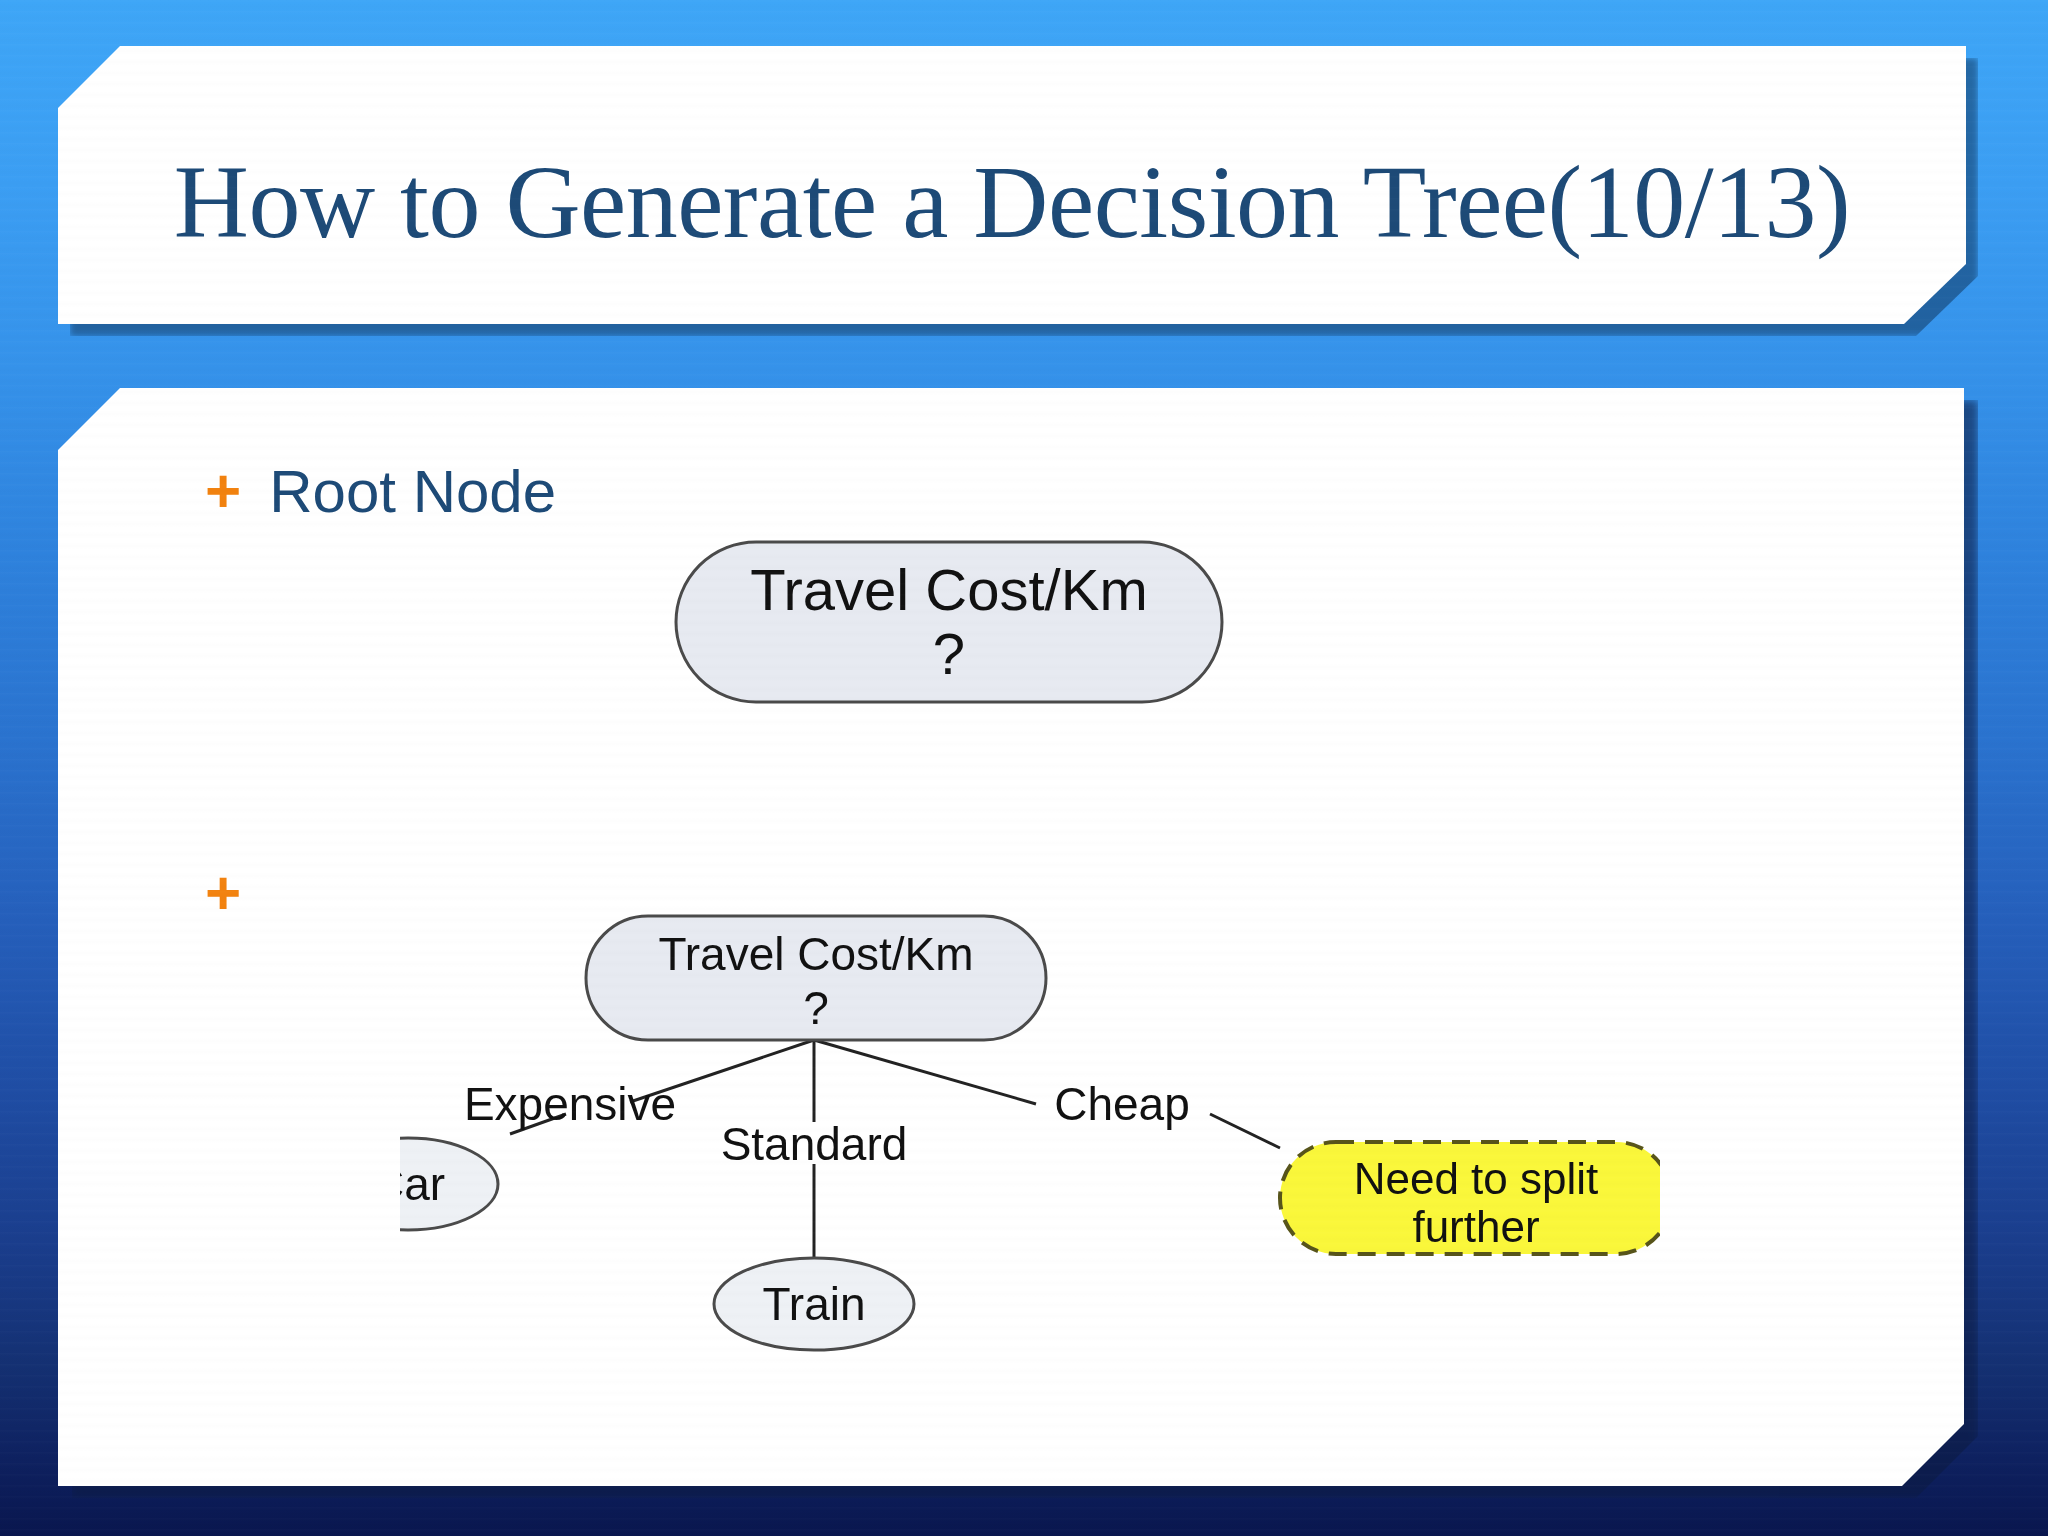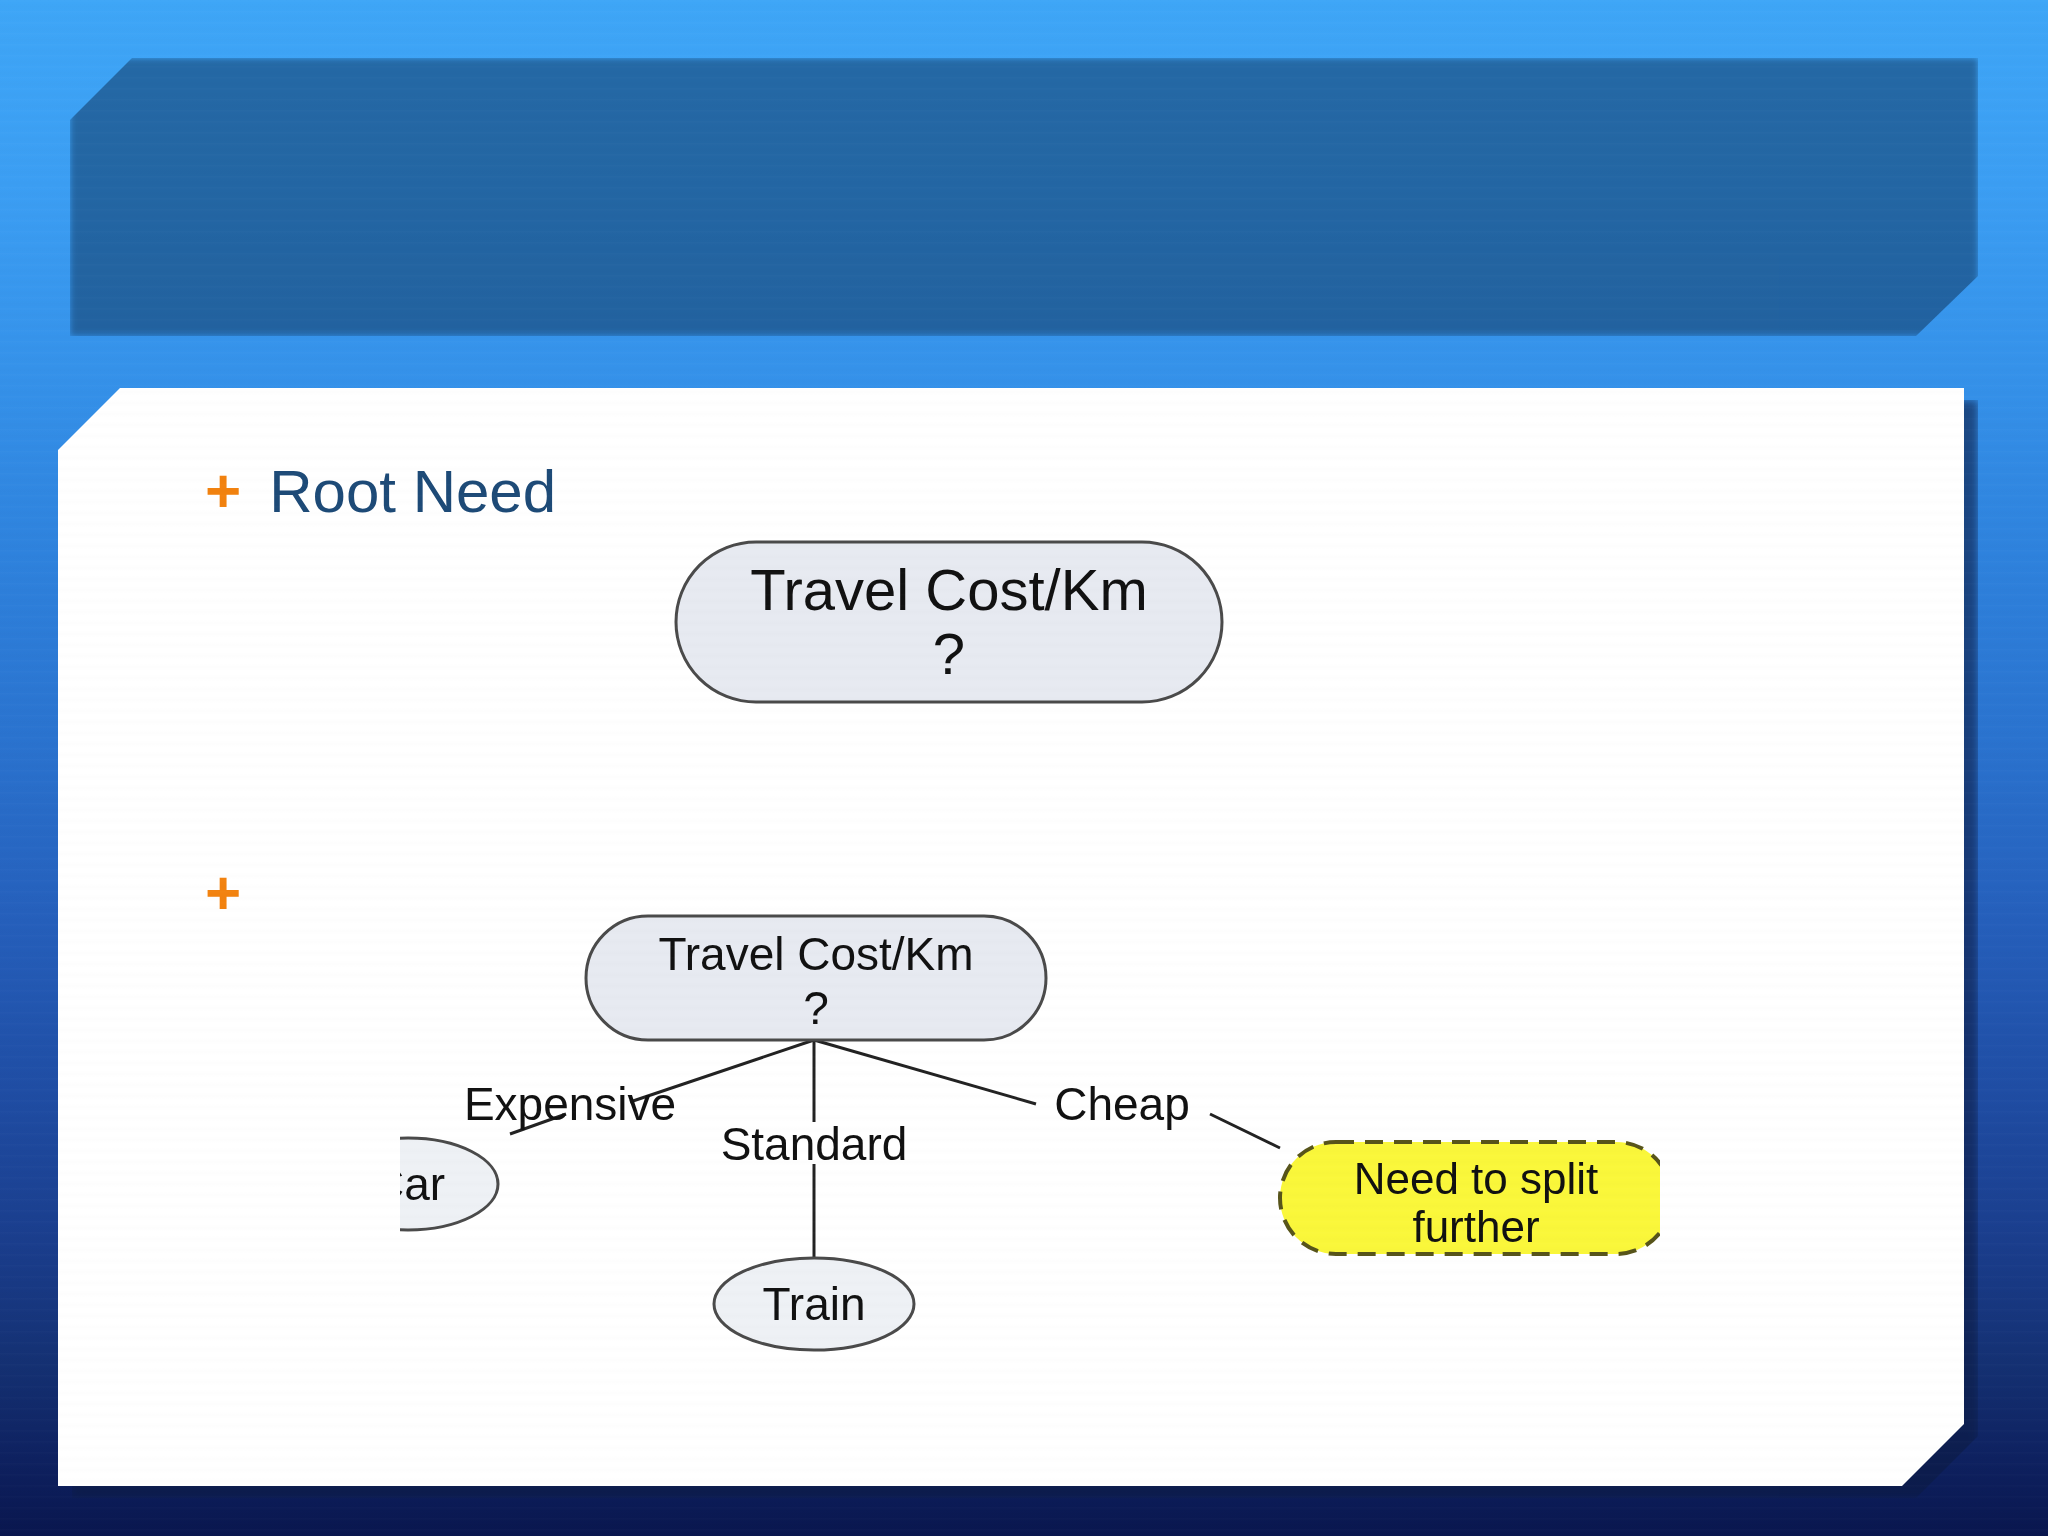--- a/index.html
+++ b/index.html
@@ -139,27 +139,30 @@
   }
   #root-diagram  { left: 660px; top: 528px; }
   #split-diagram { left: 400px; top: 912px; }
 </style>
 </head>
 <body>
 
 <div id="slide">
 
   <div class="title-shadow"></div>
+  <div class="title-plate">
+    <div class="slide-title">How to Generate a Decision Tree(10/13)</div>
+  </div>
 
   <div class="body-shadow"></div>
   <div class="body-plate"></div>
 
   <div class="bullet" id="bullet-root">
     <span class="plus">+</span>
-    <span class="btext">Root Need</span>
+    <span class="btext">Root Node</span>
   </div>
 
   <div class="diagram" id="root-diagram">
     <svg width="580" height="190" viewBox="0 0 580 190" xmlns="http://www.w3.org/2000/svg">
       <g>
         <rect x="16" y="14" width="546" height="160" rx="80" ry="80" fill="#e7eaf1" stroke="#4a4a4a" stroke-width="3"></rect>
       </g>
       <text class="node-text" x="289" y="82" font-size="58" text-anchor="middle">Travel Cost/Km</text>
       <text class="node-text" x="289" y="146" font-size="58" text-anchor="middle">?</text>
     </svg>

